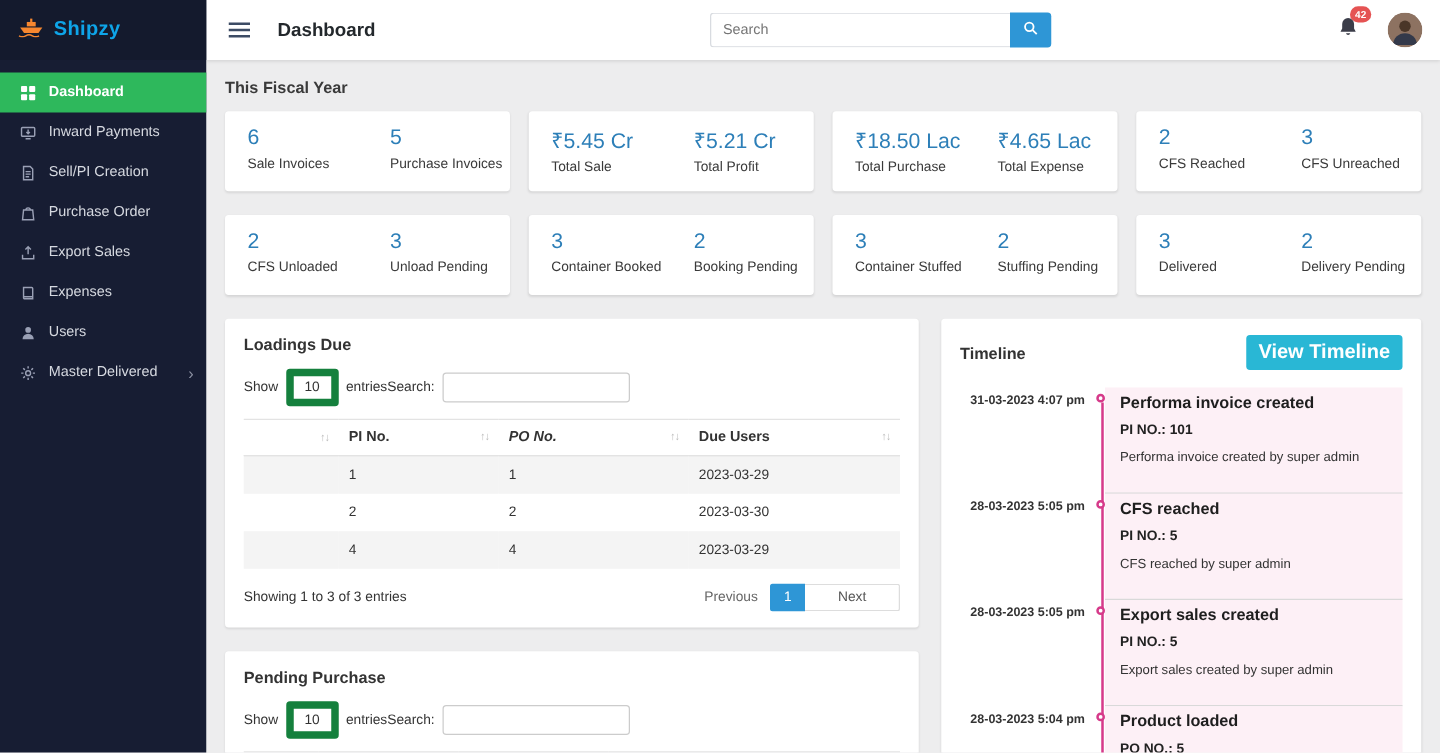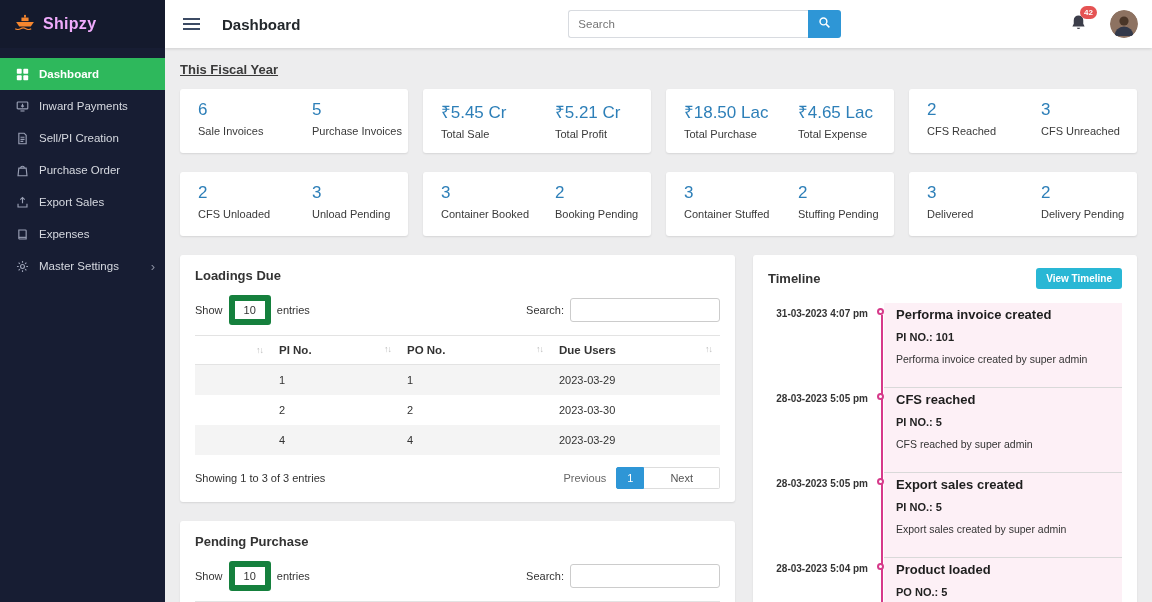--- a/index.html
+++ b/index.html
@@ -2,21 +2,21 @@
 <html><head>
 <meta charset="utf-8">
 <style>
   * { margin:0; padding:0; box-sizing:border-box; }
   html,body { width:1152px; height:602px; overflow:hidden; background:#ededee;
               font-family:"Liberation Sans", sans-serif; }
 
   
   .sidebar { position:fixed; left:0; top:0; width:165px; height:602px; background:#171d33; z-index:10; }
   .logo { height:48px; display:flex; align-items:center; gap:6px; padding-left:13px; background:#141a2d; }
-  .logo-text { color:#f0abfc; font-weight:bold; font-size:16px; letter-spacing:.3px; }
+  .logo-text { color:#0ea5e9; font-weight:bold; font-size:16px; letter-spacing:.3px; }
   .menu { padding-top:10px; }
   .menu-item { height:32px; display:flex; align-items:center; gap:10px; padding:0 10px 0 15px;
                color:#d6d9e0; font-size:11.5px; cursor:pointer; }
   .menu-item .mi-icon { width:14px; height:14px; display:flex; align-items:center; justify-content:center;
                         color:#9aa0b5; flex:none; }
   .menu-item svg { width:13px; height:13px; }
   .menu-item.active { background:#2eb85c; color:#fff; font-weight:bold; }
   .menu-item.active .mi-icon { color:#fff; }
   .chev { margin-left:auto; color:#8b90a2; font-size:13px; line-height:1; }
 
@@ -32,62 +32,62 @@
   .search-btn { width:33px; height:28px; background:#2e96d6; border:none; border-radius:0 3px 3px 0;
                 display:flex; align-items:center; justify-content:center; cursor:pointer; }
   .topbar-right { margin-left:auto; display:flex; align-items:center; gap:22px; }
   .bell-wrap { position:relative; cursor:pointer; }
   .badge { position:absolute; top:-7px; right:-9px; background:#e55353; color:#fff; font-size:8px;
            font-weight:bold; padding:2px 4px; border-radius:8px; }
   .avatar { width:28px; height:28px; border-radius:50%; overflow:hidden; cursor:pointer; flex:none; }
 
   
   .main { position:fixed; left:165px; top:48px; width:987px; height:554px; overflow:hidden; padding:12px 15px; }
-  .fy-heading { font-size:13px; font-weight:bold; color:#3a3a3a; margin:2px 0 12px;text-decoration:underline; }
+  .fy-heading { font-size:13px; font-weight:bold; color:#3a3a3a; margin:2px 0 12px; }
   .stat-grid { display:grid; grid-template-columns:repeat(4,1fr); gap:15px; margin-bottom:19px; }
   .stat-card { background:#fff; border-radius:3px; box-shadow:0 1px 2px rgba(0,0,0,.1); display:flex; height:64px; }
   .stat-half { flex:1; padding:11px 0 0 18px; }
   .stat-value { font-size:17px; color:#2d7fb8; font-weight:500; margin-bottom:5px; }
   .stat-label { font-size:11px; color:#3a3a3a; }
 
   .columns { display:flex; gap:18px; margin-top:2px; }
   .left-col { width:555px; display:flex; flex-direction:column; gap:19px; }
   .right-col { flex:1; }
   .panel { background:#fff; border-radius:3px; box-shadow:0 1px 2px rgba(0,0,0,.1); padding:13px 15px; }
   .panel-title { font-size:13px; font-weight:bold; color:#333; margin-bottom:12px; }
 
-  .table-controls { display:flex; justify-content:space-between; align-items:center; font-size:11px;
+  .table-controls { display:flex; justify-content:flex-start; align-items:center; font-size:11px;
                     color:#333; margin-bottom:10px; }
   .show-group, .search-group { display:flex; align-items:center; gap:6px; }
   .page-size { border:6px solid #15803d; border-radius:3px; padding:3px 9px; background:#fff; cursor:pointer; }
   .table-search { width:150px; height:24px; border:1px solid #ccc; border-radius:3px; padding:0 6px;
                   outline:none; font-size:11px; }
 
   table { width:100%; border-collapse:collapse; font-size:11px; color:#333; }
   th { text-align:left; font-weight:bold; padding:8px 8px; font-size:11.5px;
        border-top:1px solid #e3e3e3; border-bottom:1px solid #e3e3e3; }
   th .sort { float:right; color:#bcbcbc; font-size:9px; letter-spacing:-1px; }
   td { padding:9px 8px; }
   tr.odd { background:#f4f4f4; }
-  .ld-c0 { width:76px; } .ld-c1 { width:128px; } .ld-c2 { width:152px; }
+  .ld-c0 { width:76px; } .ld-c1 { width:128px; } .ld-c2 { width:152px;font-style:italic; }
   .pp-c0 { width:60px; } .pp-c1 { width:112px; } .pp-c2 { width:120px; }
 
   .table-footer { display:flex; justify-content:space-between; align-items:center; margin-top:12px;
                   font-size:11px; color:#333; }
   .pager { display:flex; align-items:center; }
   .pg-prev { color:#666; padding:5px 10px; cursor:pointer; }
   .pg-page { background:#2e96d6; color:#fff; border:1px solid #2e96d6; padding:4px 10px;
              border-radius:2px 0 0 2px; cursor:pointer; }
   .pg-next { color:#555; border:1px solid #ddd; border-left:none; padding:4px 26px;
              border-radius:0 2px 2px 0; cursor:pointer; }
 
   
   .tl-header { display:flex; justify-content:space-between; align-items:center; margin-bottom:14px; }
   .tl-title { font-size:13px; font-weight:bold; color:#333; }
-  .view-timeline-btn { background:#29b7d5; color:#fff; border:none; border-radius:3px; font-size:10px;
+  .view-timeline-btn { background:#29b7d5; color:#fff; border:none; border-radius:3px; font-size:16px;
                        padding:5px 10px; font-weight:bold; cursor:pointer; }
   .tl-body { position:relative; margin-top:4px; }
   .tl-line { position:absolute; left:113px; top:12px; bottom:-40px; width:2px; background:#d63a8a; }
   .tl-entry { display:flex; position:relative; min-height:85px; }
   .tl-date { width:100px; text-align:right; font-size:10px; font-weight:bold; color:#333;
              padding-top:5px; flex:none; }
   .tl-dot { position:absolute; left:109px; top:5px; width:7px; height:7px; border:2px solid #d63a8a;
             background:#fff; border-radius:50%; z-index:2; }
   .tl-content { flex:1; margin-left:16px; background:#fdf0f6; padding:4px 12px 8px;
                 border-bottom:1px solid #d9d9d9; }
@@ -163,26 +163,35 @@
       <span class="mi-icon">
           <svg viewBox="0 0 16 16" fill="none" stroke="currentColor" stroke-width="1.4">
             <path d="M3.5 2.5h8a1 1 0 011 1v10h-8a1 1 0 01-1-1z"></path>
             <path d="M3.5 11.5h9"></path>
           </svg>
         </span>
       <span>Expenses</span>
     </div>
     <div class="menu-item">
       <span class="mi-icon">
+          <svg viewBox="0 0 16 16" fill="currentColor">
+            <circle cx="8" cy="4.8" r="2.8"></circle>
+            <path d="M2.5 14a5.5 5.5 0 0111 0z"></path>
+          </svg>
+        </span>
+      <span>Users</span>
+    </div>
+    <div class="menu-item">
+      <span class="mi-icon">
           <svg viewBox="0 0 16 16" fill="none" stroke="currentColor" stroke-width="1.4">
             <circle cx="8" cy="8" r="2.4"></circle>
             <path d="M8 1.2v2.2M8 12.6v2.2M1.2 8h2.2M12.6 8h2.2M3.2 3.2l1.6 1.6M11.2 11.2l1.6 1.6M3.2 12.8l1.6-1.6M11.2 4.8l1.6-1.6"></path>
           </svg>
         </span>
-      <span>Master Settings</span>
+      <span>Master Delivered</span>
       <span class="chev">›</span>
     </div>
   </div>
 </div>
 
 <div class="topbar">
   <span class="hamburger">
       <i></i>
       <i></i>
       <i></i>

